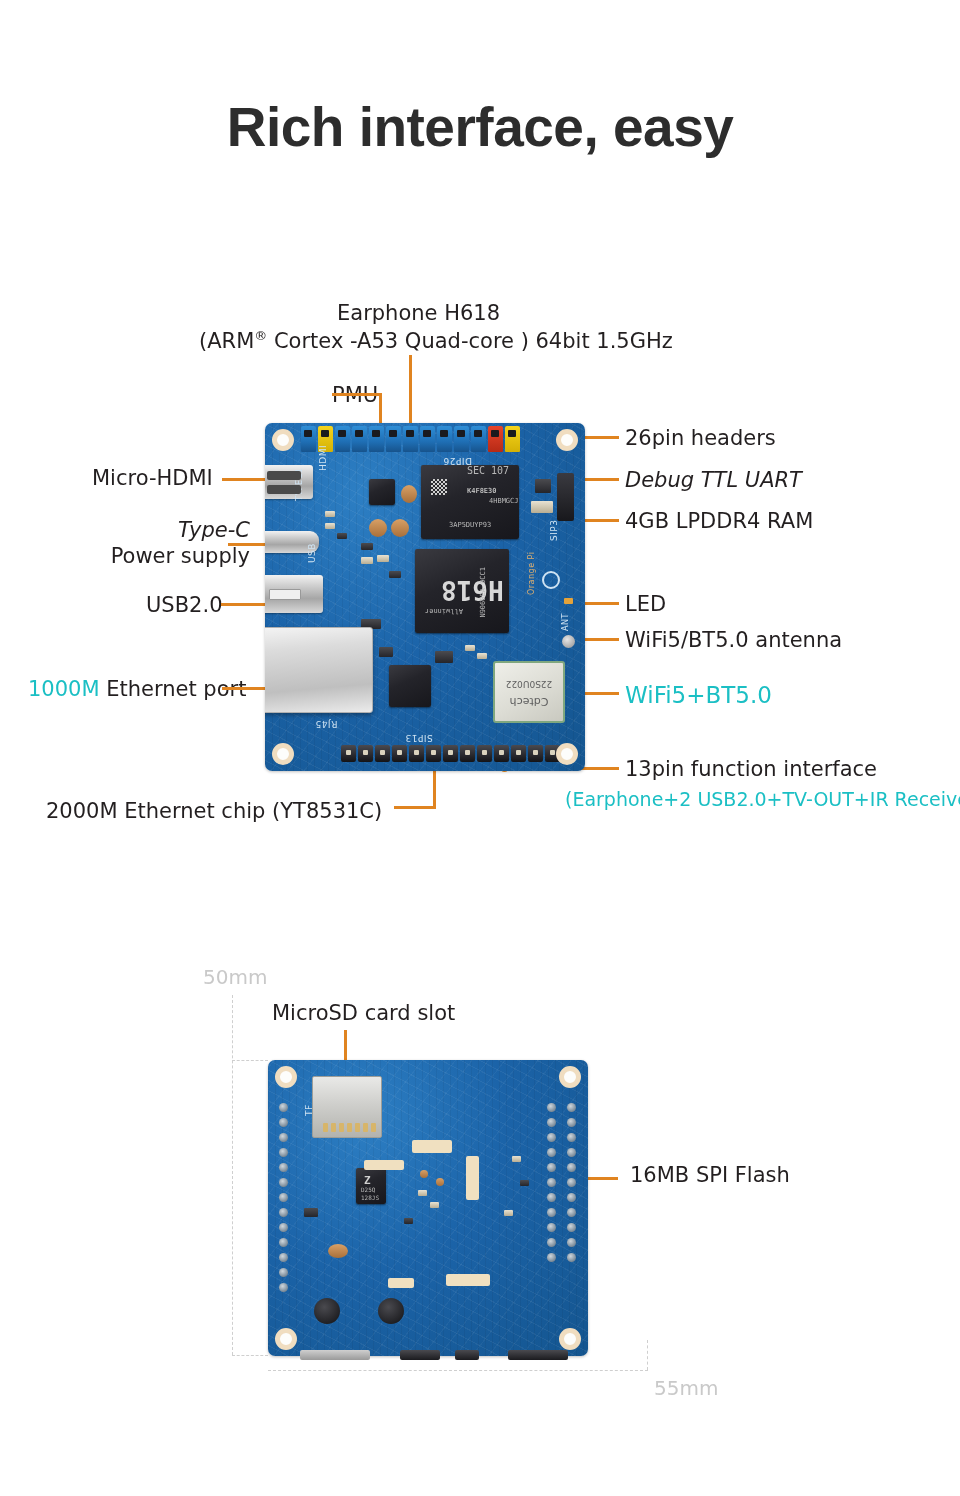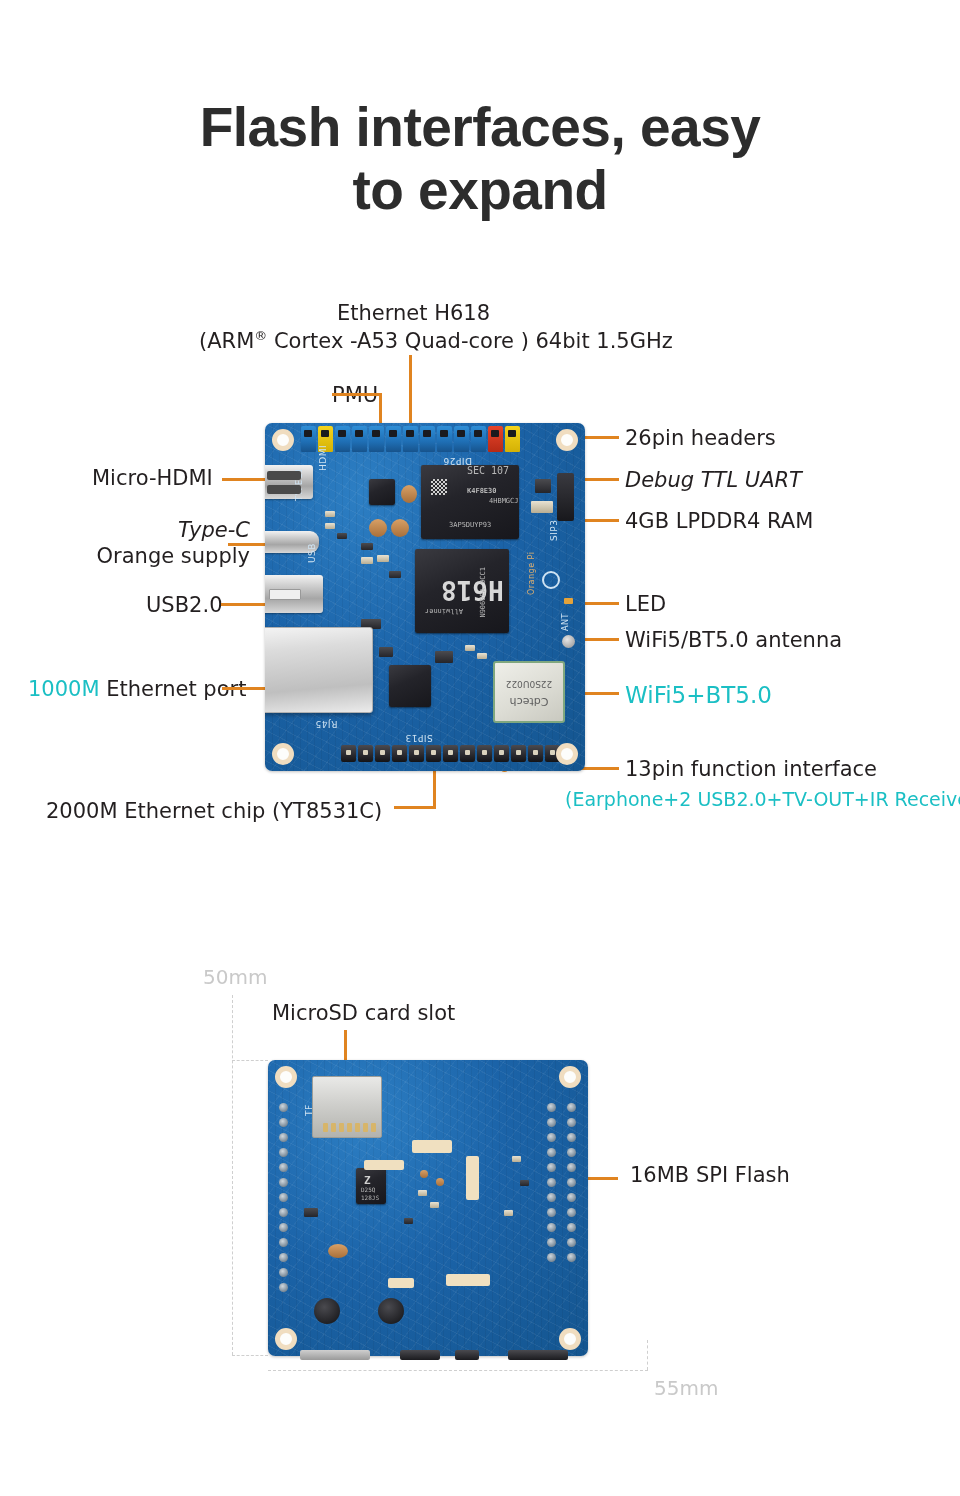--- a/index.html
+++ b/index.html
@@ -197,33 +197,32 @@
     position:absolute; z-index:5;
     background: linear-gradient(180deg,#e9e9e7 0%,#cfcfcc 45%,#b3b3ae 100%);
     border-radius:2px;
     border:1px solid #9d9d98;
   }
 </style>
 </head>
 <body>
 
 <div id="title">
-  <span>Flash interfaces, easy</span>
-  <span class="l2">to expand</span>
+  <span>Rich interface, easy</span>
 </div>
 
-<div class="lbl" style="left:337px; top:300px;">Ethernet H618</div>
+<div class="lbl" style="left:337px; top:300px;">Earphone H618</div>
 <div class="lbl" style="left:199px; top:328px;">
   <span>(ARM</span><sup style="font-size:13px">®</sup><span> Cortex -A53 Quad-core ) 64bit 1.5GHz</span>
 </div>
 
 <div class="lbl" style="left:293px; top:382px;margin-left:39px;">PMU</div>
 <div class="lbl" style="left:92px; top:465px;">Micro-HDMI</div>
 <div class="lbl" style="left:135px; top:517px; text-align:right; width:115px;font-style:italic;">Type-C</div>
-<div class="lbl" style="left:68px; top:543px; text-align:right; width:182px;">Orange supply</div>
+<div class="lbl" style="left:68px; top:543px; text-align:right; width:182px;">Power supply</div>
 <div class="lbl" style="left:146px; top:592px;">USB2.0</div>
 
 <div class="lbl" style="left:28px; top:676px;">
   <span class="teal">1000M</span><span> Ethernet port</span>
 </div>
 
 <div class="lbl" style="left:46px; top:798px;">2000M Ethernet chip (YT8531C)</div>
 
 <div class="lbl" style="left:625px; top:425px;">26pin headers</div>
 <div class="lbl" style="left:625px; top:467px;font-style:italic;">Debug TTL UART</div>

